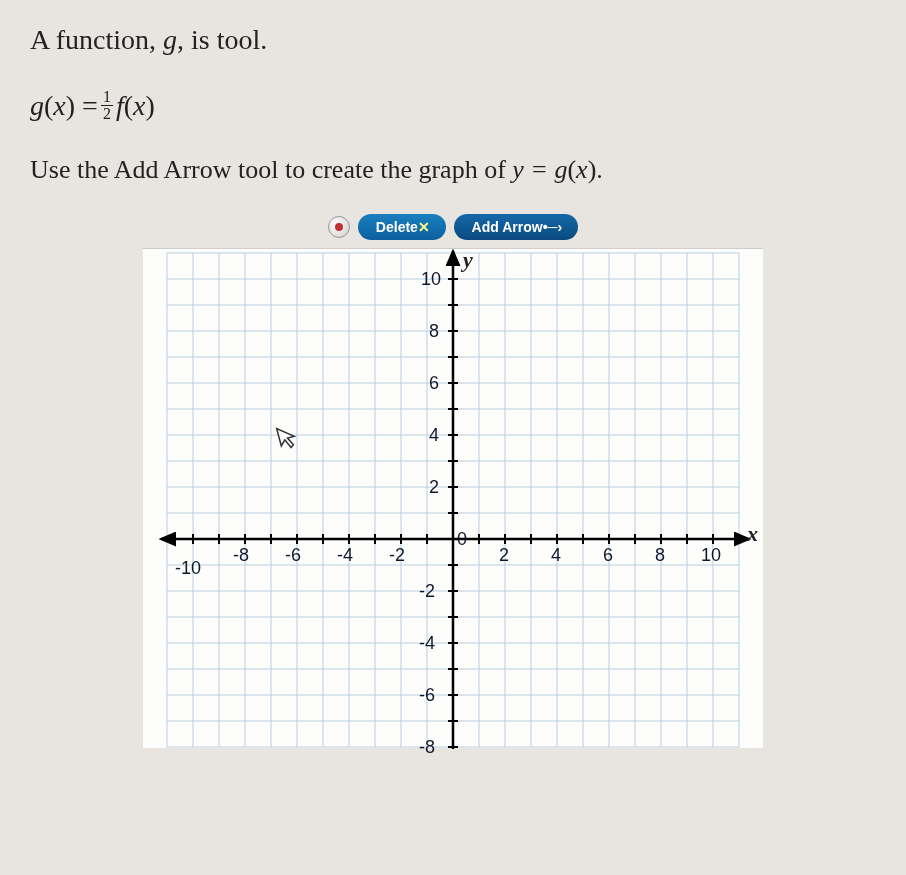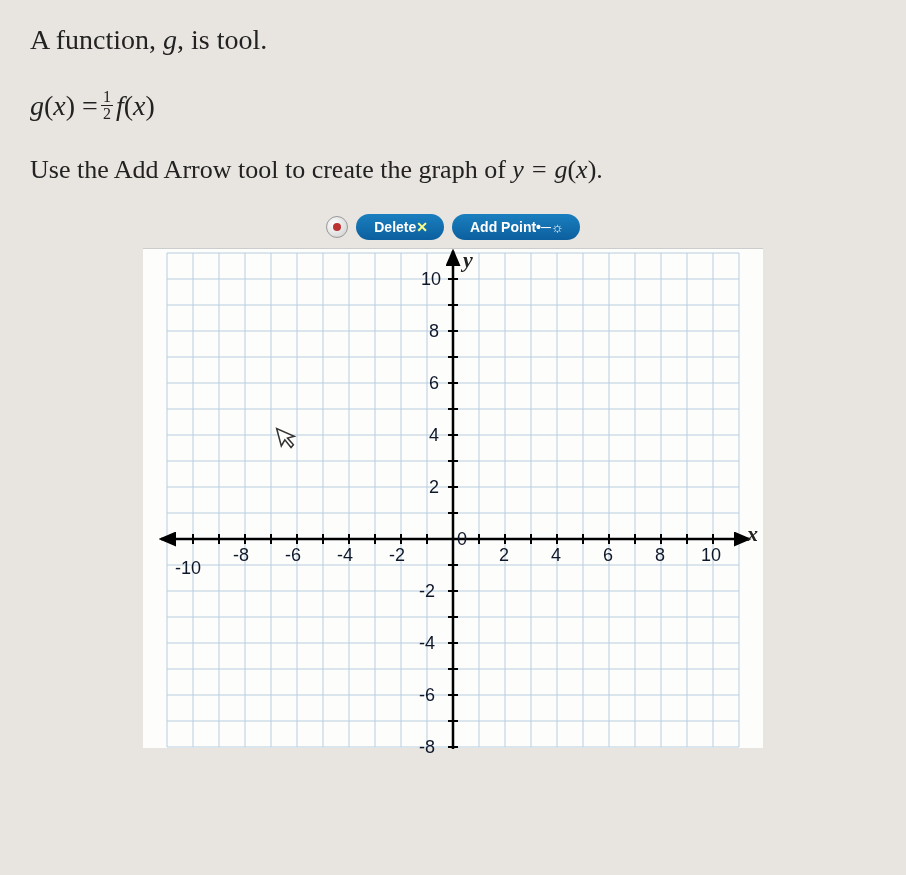--- a/index.html
+++ b/index.html
@@ -76,23 +76,23 @@
 </div>
 
 <div class="toolbar">
   <span class="radio-circle">
       <span class="dot"></span>
     </span>
   <button class="tool-btn">
     <span>Delete</span>
     <span class="tool-icon-x">✕</span>
   </button>
-  <button class="tool-btn">
-    <span>Add Point</span>
-    <span style="display:inline-flex;align-items:center;">•─☼</span>
+  <button class="tool-btn selected">
+    <span>Add Arrow</span>
+    <span>•─›</span>
   </button>
 </div>
 
 <div class="graph-wrap">
 <div class="graph-area">
   <svg class="grid" width="620" height="500">
     <defs>
       <marker id="arrR" markerWidth="10" markerHeight="10" refX="6" refY="3" orient="auto">
         <path d="M0,0 L7,3 L0,6 Z" fill="#000"></path>
       </marker>

